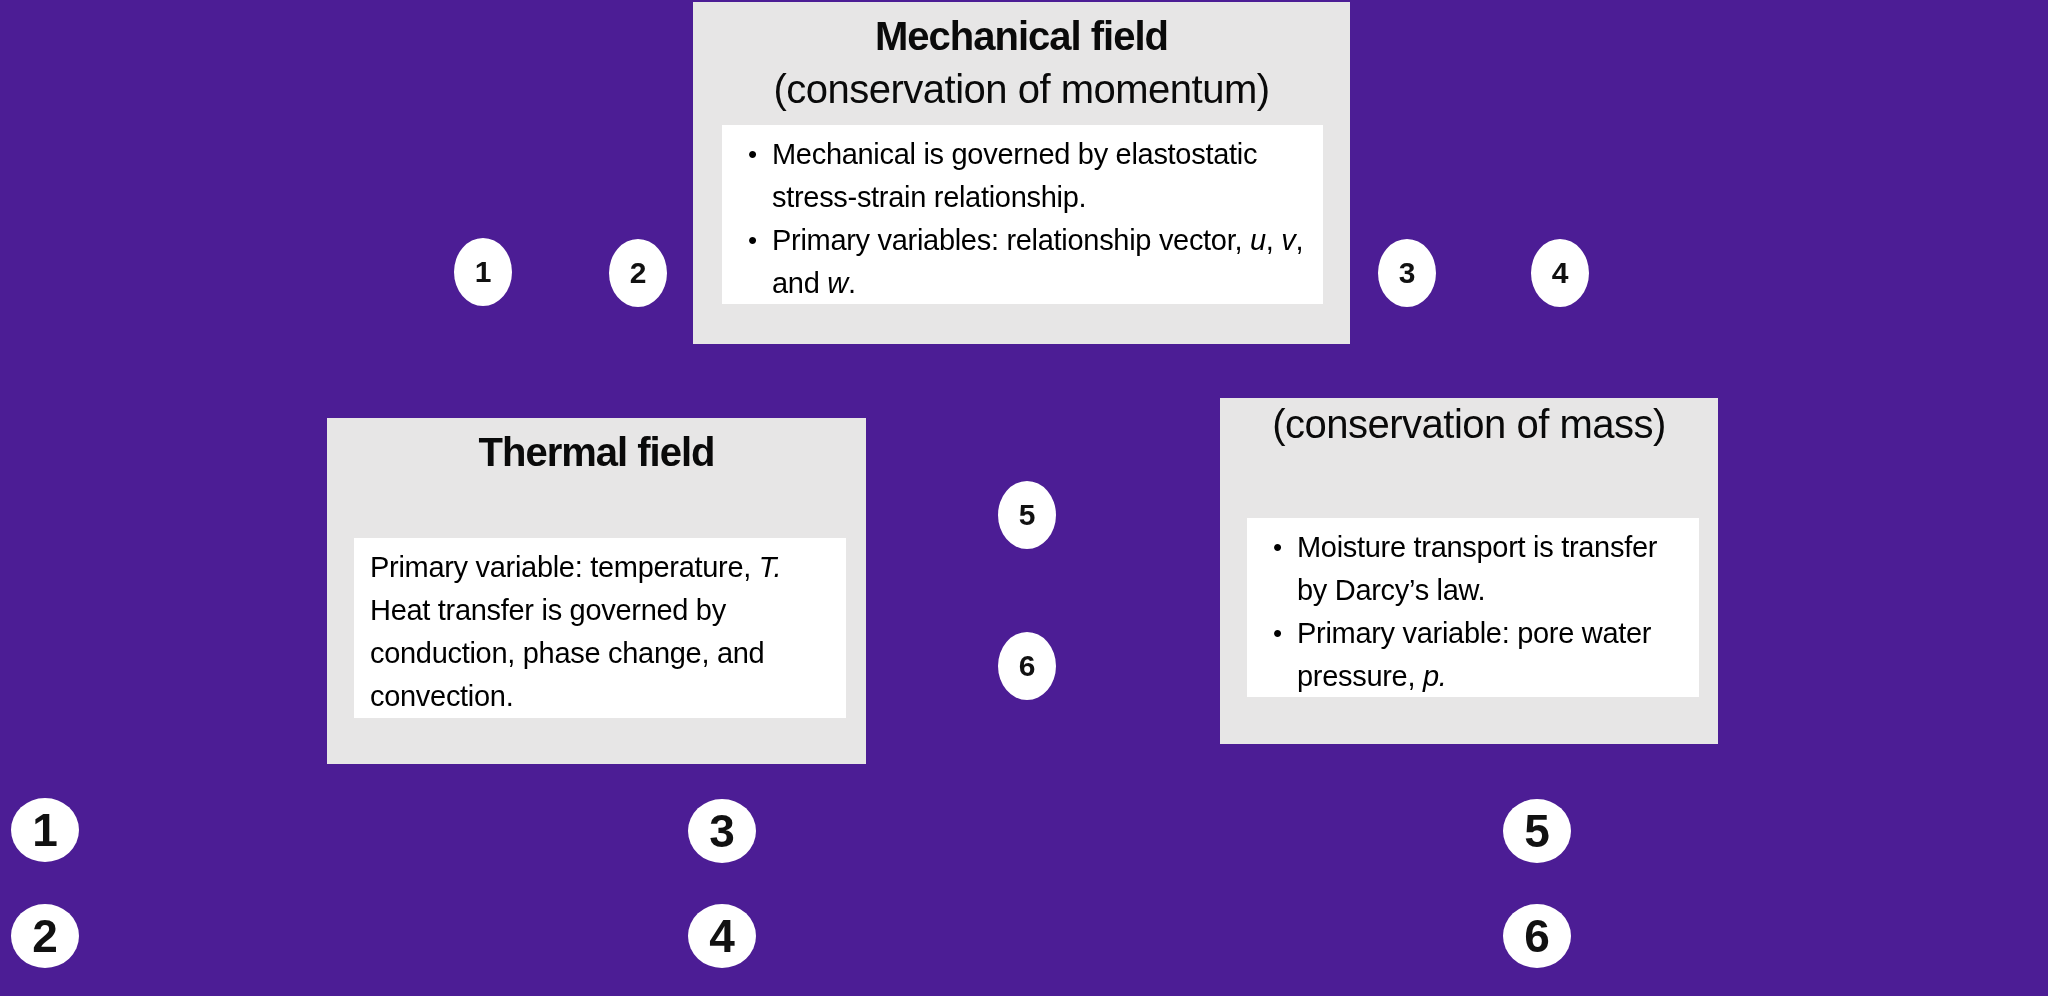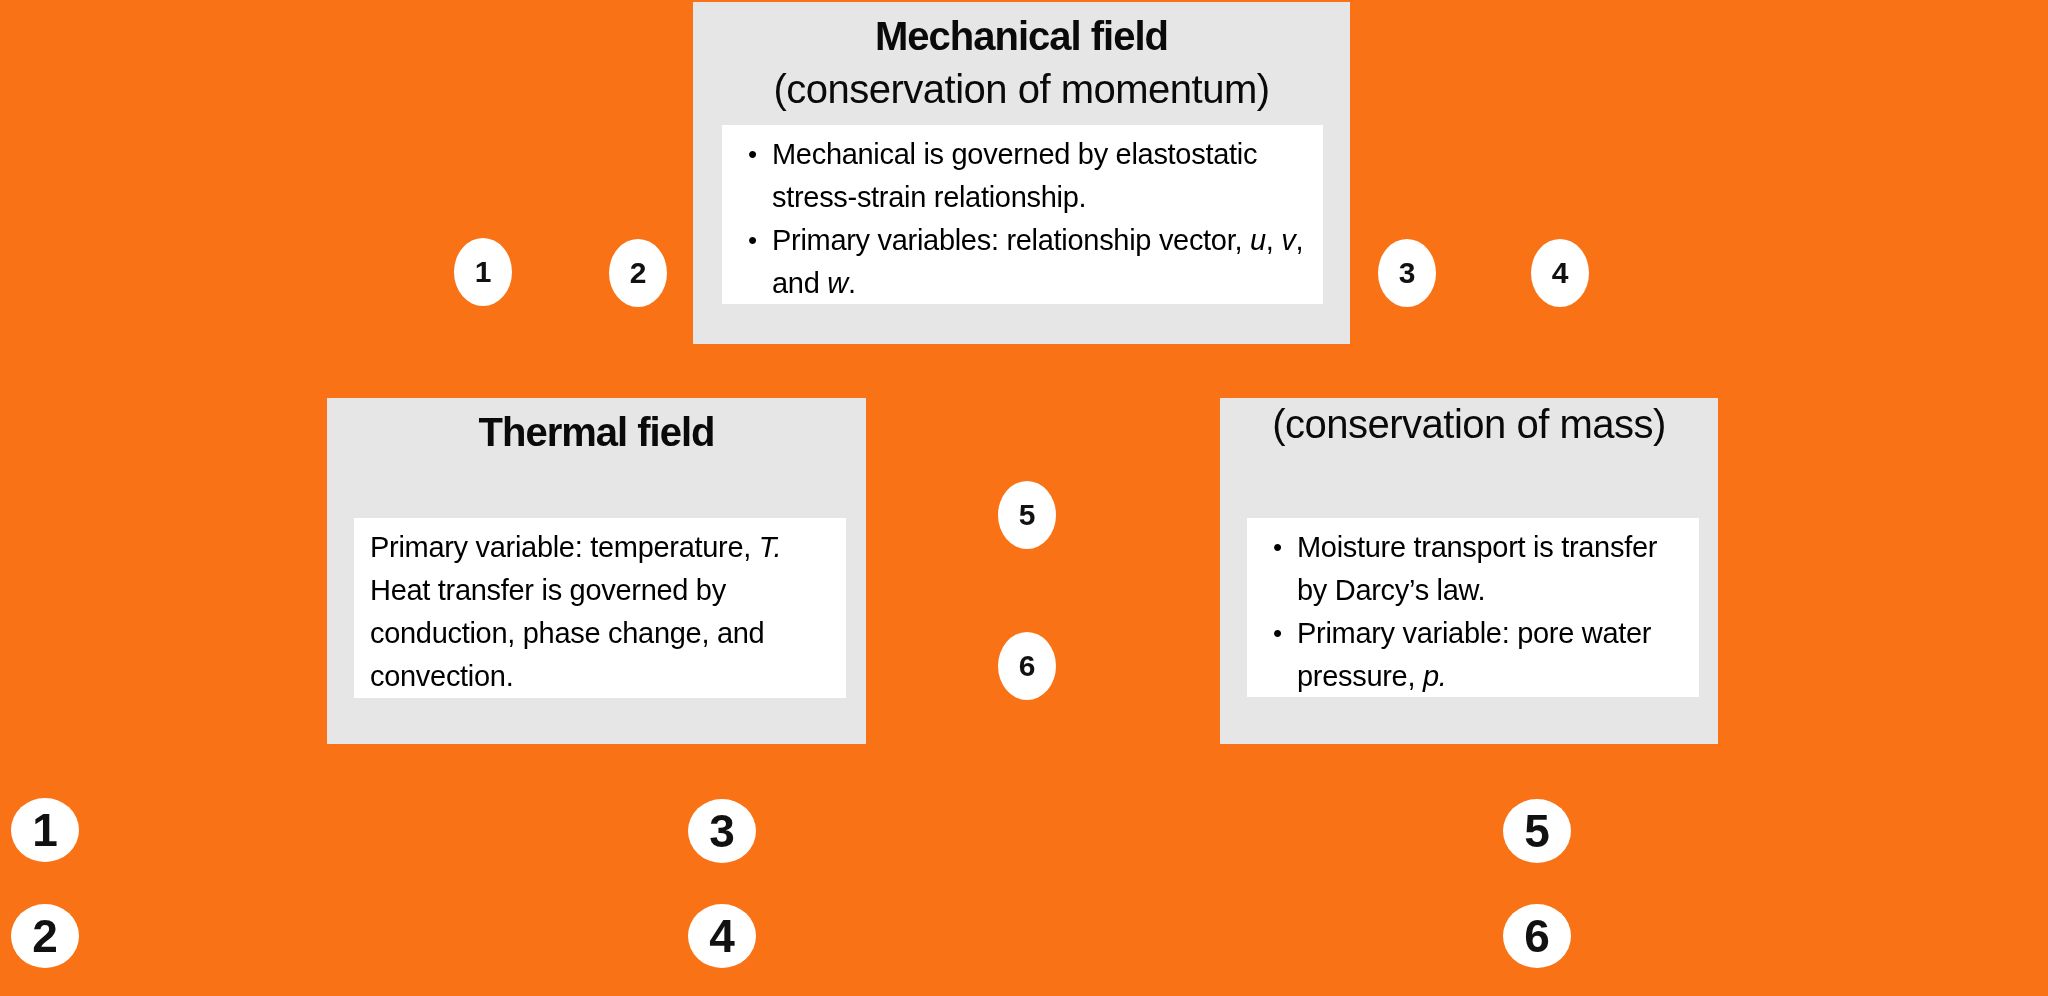--- a/index.html
+++ b/index.html
@@ -1,32 +1,32 @@
 <!DOCTYPE html>
 <html><head>
 <meta charset="utf-8">
 <style>
   html,body{margin:0;padding:0;background:#000;}
-  .stage{position:relative;width:2048px;height:996px;background:#f97316;overflow:hidden;
+  .stage{position:relative;width:2048px;height:996px;background:#4c1d95;overflow:hidden;
          font-family:"Liberation Sans",sans-serif;color:#000;}
   .panel{position:absolute;background:#e7e6e6;}
   .panel-title{margin-top:8px;text-align:center;font-size:40px;line-height:53px;
                font-weight:700;letter-spacing:-1px;color:#0a0a0a;}
   .panel-subtitle{text-align:center;font-size:40px;line-height:53px;font-weight:400;
                   letter-spacing:-0.5px;color:#0a0a0a;}
   .content{position:absolute;background:#fff;font-size:29px;line-height:43px;
            letter-spacing:-0.3px;padding:8px 6px 0 16px;box-sizing:border-box;}
   .item{display:flex;align-items:flex-start;}
   .item .bullet{flex:0 0 34px;padding-left:10px;box-sizing:border-box;font-size:26px;}
   .item .txt{flex:1 1 auto;}
   .item.nowrap .txt{white-space:nowrap;}
   .txt i{font-style:italic;}
   #panel-mechanical{left:693px;top:2px;width:657px;height:342px;}
   #panel-mechanical .content{left:29px;top:123px;width:601px;height:179px;}
-  #panel-thermal{left:327px;top:398px;width:539px;height:346px;}
+  #panel-thermal{left:327px;top:418px;width:539px;height:346px;}
   #panel-thermal .content{left:27px;top:120px;width:492px;height:180px;}
   #panel-hydraulic{left:1220px;top:398px;width:498px;height:346px;}
   #panel-hydraulic .content{left:27px;top:120px;width:452px;height:179px;}
   .cmark{position:absolute;width:58px;height:68px;border-radius:50%;background:#fff;
          display:flex;align-items:center;justify-content:center;
          font-size:30px;font-weight:700;color:#111;}
   .lmark{position:absolute;width:68px;height:64px;border-radius:50%;background:#fff;
          display:flex;align-items:center;justify-content:center;
          font-size:46px;font-weight:600;color:#111;}
   .c1{left:454px;top:238px}.c2{left:609px;top:239px}.c3{left:1378px;top:239px}

